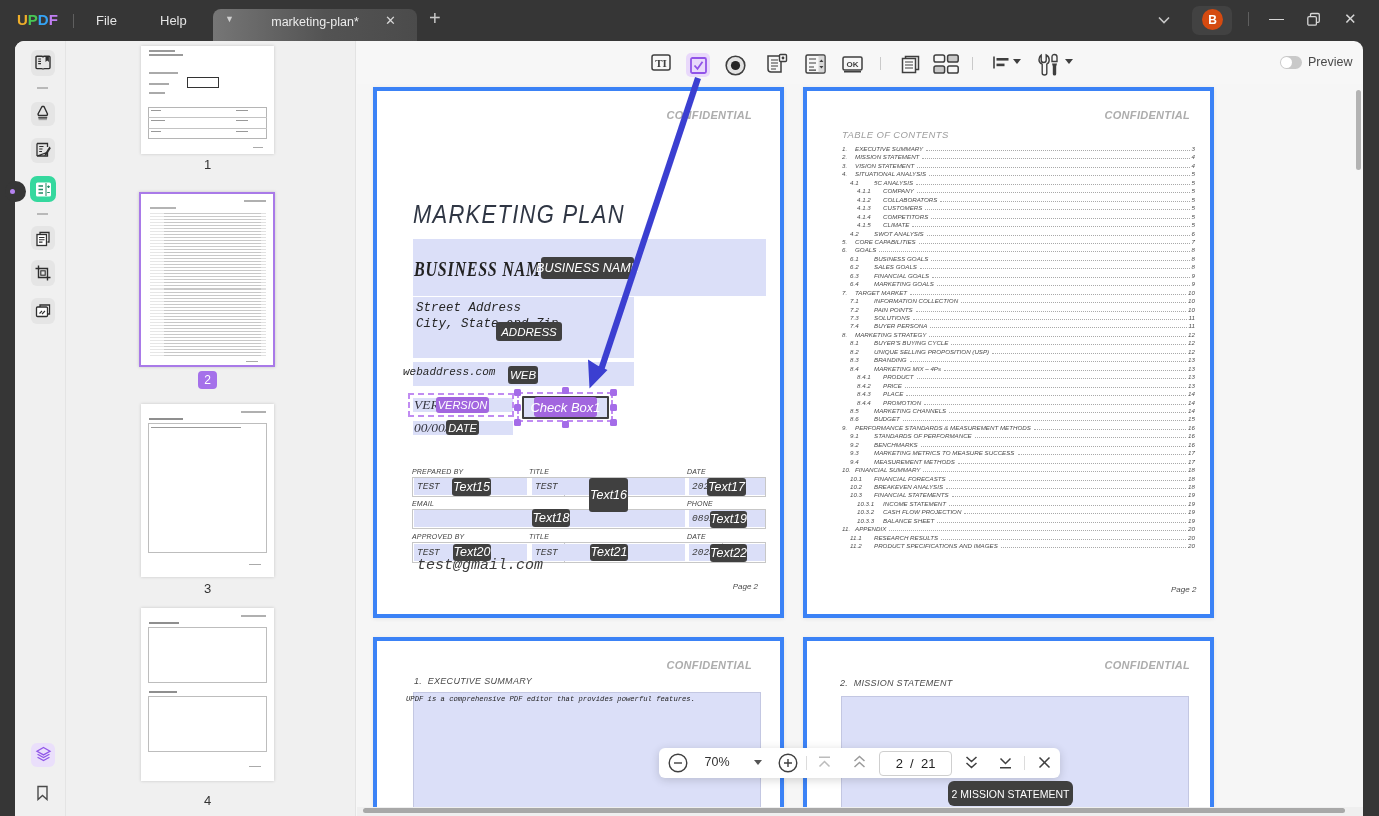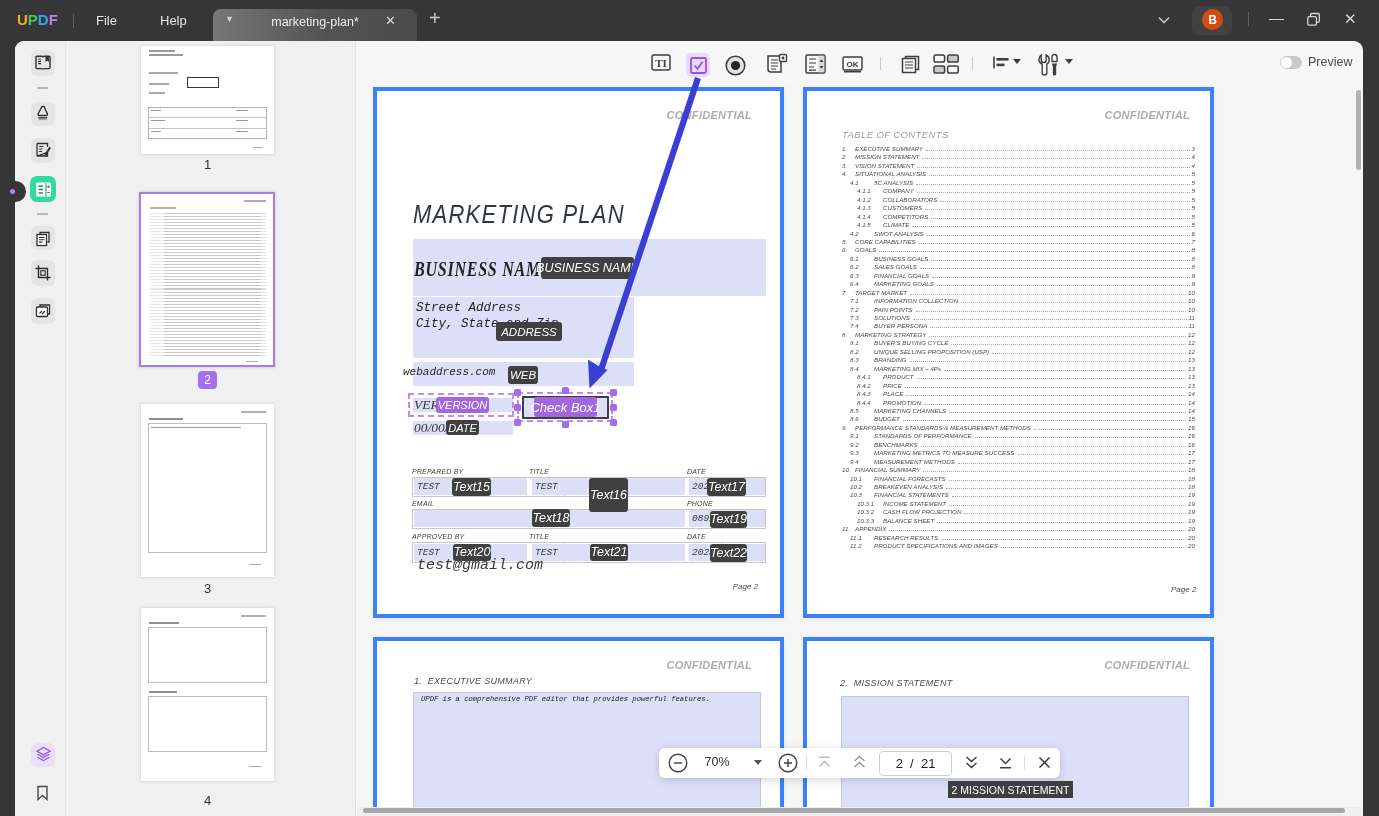--- a/index.html
+++ b/index.html
@@ -578,21 +578,21 @@
         <span class="tt">PRODUCT SPECIFICATIONS AND IMAGES</span>
         <span class="dots"></span>
         <span class="pg">20</span>
       </div>
 <div class="abs" style="left:364px;top:494px;font-size:8px;color:#4a4a4a;">Page 2</div>
 </div>
 <div class="page" style="left:358px;top:596px;width:411px;height:170px;border-bottom:none;">
 <div class="conf" style="right:28px;top:18px;">CONFIDENTIAL</div>
 <div class="hdr9" style="left:37px;top:35px;">1.&nbsp; EXECUTIVE SUMMARY</div>
 <div class="field" style="left:36px;top:51px;width:348px;height:119px;border:1px solid #c3c7e2;"></div>
-<div class="mono abs" style="left:44px;top:54px;font-size:7.2px;color:#222;">UPDF is a comprehensive PDF editor that provides powerful features.</div>
+<div class="mono abs" style="left:29px;top:54px;font-size:7.2px;color:#222;">UPDF is a comprehensive PDF editor that provides powerful features.</div>
 </div>
 <div class="page" style="left:788px;top:596px;width:411px;height:170px;border-bottom:none;">
 <div class="conf" style="right:20px;top:18px;">CONFIDENTIAL</div>
 <div class="hdr9" style="left:33px;top:37px;">2.&nbsp; MISSION STATEMENT</div>
 <div class="field" style="left:34px;top:55px;width:348px;height:112px;border:1px solid #c3c7e2;"></div>
 </div>
 <div class="abs" style="left:342px;top:766px;width:1006px;height:9px;background:#efefef;"></div>
 <div class="abs" style="left:348px;top:766.5px;width:982px;height:5.5px;background:#a8a8a8;border-radius:2.5px;"></div>
 <div class="abs" style="left:1341px;top:49px;width:5px;height:80px;background:#b3b3b3;border-radius:2.5px;"></div>
 
@@ -618,20 +618,20 @@
 <svg class="abs" style="left:949px;top:713px;" width="15" height="16" viewBox="0 0 15 16" fill="none" stroke="#3f3f3f" stroke-width="1.5">
 <path d="M2.5 3 L7.5 7.5 L12.5 3 M2.5 9 L7.5 13.5 L12.5 9"></path>
     </svg>
 <svg class="abs" style="left:983px;top:714px;" width="15" height="15" viewBox="0 0 15 15" fill="none" stroke="#3f3f3f" stroke-width="1.5">
 <path d="M2.5 3.5 L7.5 8.5 L12.5 3.5 M2 12.8 L13 12.8"></path>
     </svg>
 <div class="abs" style="left:1008.5px;top:715px;width:1px;height:14px;background:#dcdcdc;"></div>
 <svg class="abs" style="left:1022px;top:714px;" width="15" height="15" viewBox="0 0 15 15" fill="none" stroke="#3f3f3f" stroke-width="1.5">
 <path d="M2.5 2.5 L12.5 12.5 M12.5 2.5 L2.5 12.5"></path>
     </svg>
-<div class="abs" style="left:933px;top:740px;width:125px;height:17px;background:#3f3f3f;color:#fff;font-size:10.5px;display:flex;align-items:center;justify-content:center;border-radius:0;">2 MISSION STATEMENT</div>
+<div class="abs" style="left:933px;top:740px;width:125px;height:25px;background:#3f3f3f;color:#fff;font-size:10.5px;display:flex;align-items:center;justify-content:center;border-radius:6px;">2 MISSION STATEMENT</div>
 </div>
 <div class="abs" style="left:5px;top:181px;width:21px;height:21px;border-radius:50%;background:#363636;"></div>
 <div class="abs" style="left:10px;top:189px;width:5px;height:5px;border-radius:50%;background:#b583f0;"></div>
 
 <svg class="abs" style="left:0;top:0;pointer-events:none;" width="1379" height="816" viewBox="0 0 1379 816">
 <path d="M698 78 L601 370" stroke="#3b3fd1" stroke-width="6.2" fill="none"></path>
 <polygon points="589.5,388.5 588,359.5 597.5,365.5 607.5,370" fill="#3b3fd1"></polygon>
 </svg>
 </body></html>

